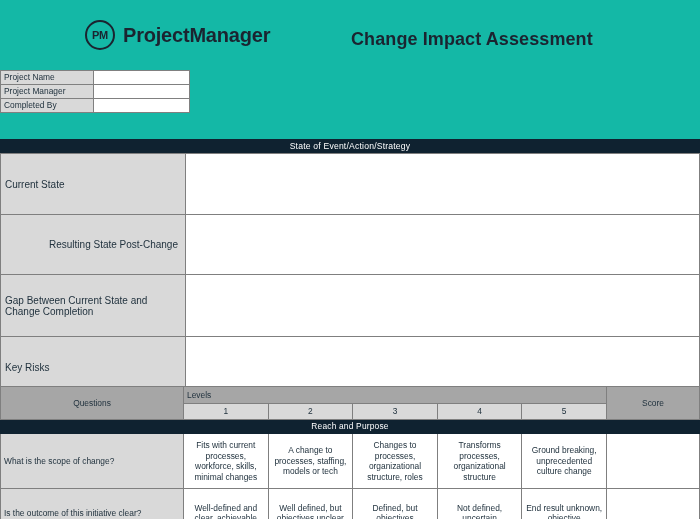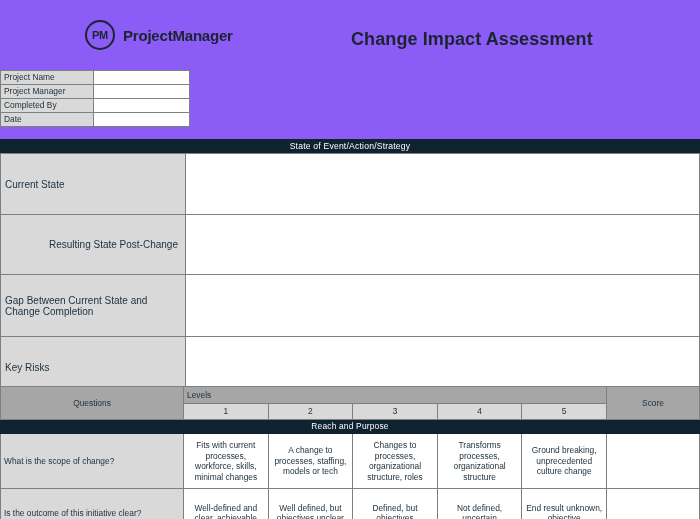--- a/index.html
+++ b/index.html
@@ -13,21 +13,21 @@
     overflow: hidden;
     font-family: "Liberation Sans", sans-serif;
     color: #22333f;
     -webkit-font-smoothing: antialiased;
   }
 
   .page {
     position: relative;
     width: 700px;
     height: 519px;
-    background: #8b5cf6;
+    background: #14b8a6;
     overflow: hidden;
   }
 
   
   .header {
     position: absolute;
     left: 0;
     top: 0;
     width: 700px;
     height: 68px;
@@ -51,21 +51,21 @@
     box-sizing: border-box;
   }
   .brand-mark span {
     font-size: 11px;
     font-weight: bold;
     letter-spacing: -0.3px;
     color: #1b2430;
     line-height: 1;
   }
   .brand-name {
-    font-size: 15px;
+    font-size: 20px;
     font-weight: bold;
     color: #1b2430;
     letter-spacing: -0.2px;
     line-height: 1;
   }
   .doc-title {
     position: absolute;
     left: 351px;
     top: 29px;
     font-size: 18px;
@@ -234,24 +234,20 @@
         <td class="info-value"></td>
       </tr>
       <tr>
         <td class="info-label">Project Manager</td>
         <td class="info-value"></td>
       </tr>
       <tr>
         <td class="info-label">Completed By</td>
         <td class="info-value"></td>
       </tr>
-      <tr>
-        <td class="info-label">Date</td>
-        <td class="info-value"></td>
-      </tr>
     </tbody>
   </table>
 
   <div class="band state-band">State of Event/Action/Strategy</div>
 
   <table class="state-table">
     <tbody>
       <tr class="state-row-1">
         <td class="state-label">Current State</td>
         <td class="state-input"></td>

